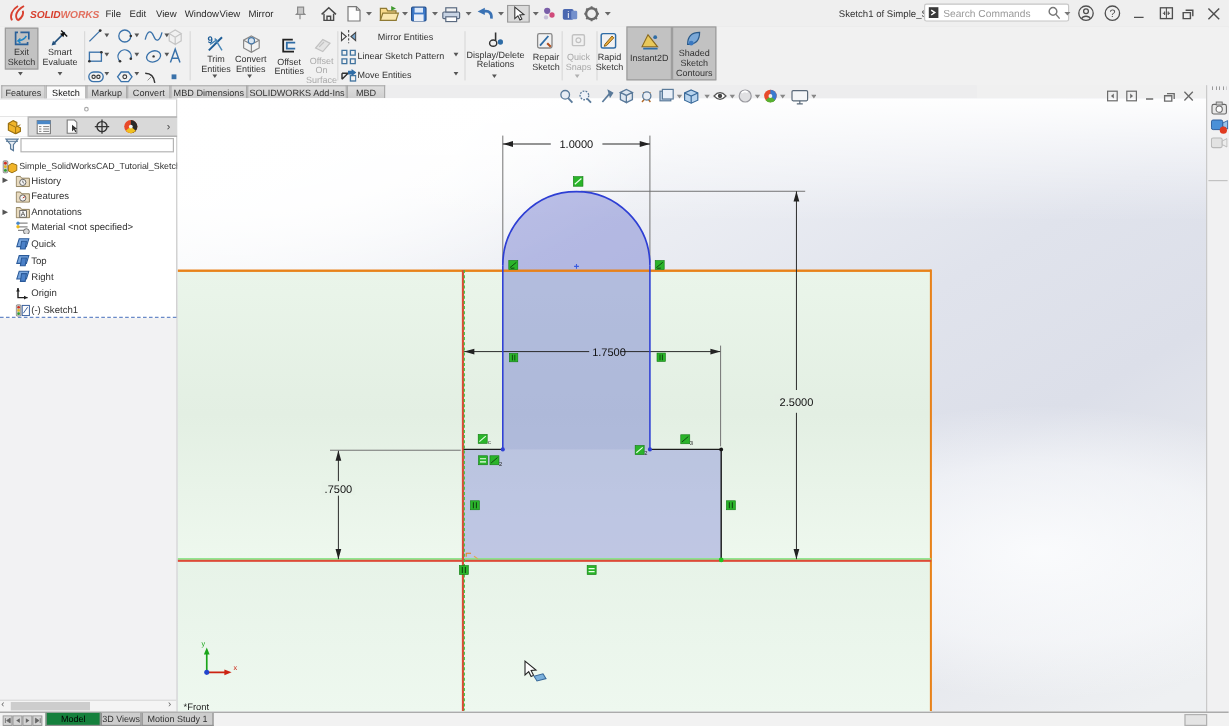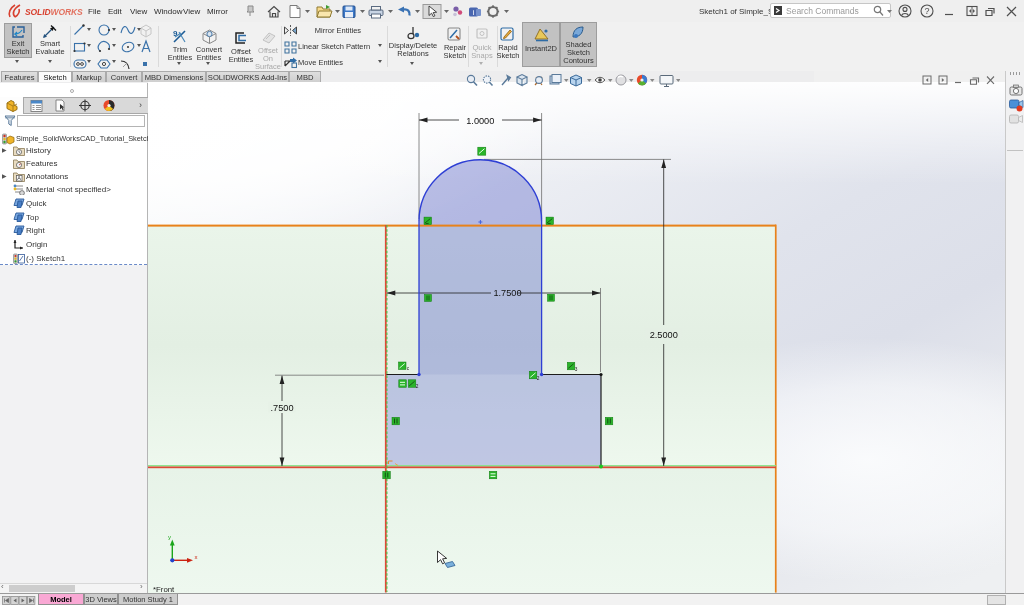--- a/index.html
+++ b/index.html
@@ -26,21 +26,21 @@
   #viewport{left:148px;top:82px;width:857px;height:511px;
     background:
      linear-gradient(180deg, rgba(255,255,255,.95) 0%, rgba(255,255,255,.6) 7%, rgba(255,255,255,0) 20%),
      radial-gradient(75% 60% at 6% 0%, rgba(255,255,255,1) 0%, rgba(255,255,255,.9) 30%, rgba(255,255,255,0) 58%),
      radial-gradient(42% 32% at 84% 74%, rgba(252,253,254,.9) 0%, rgba(252,253,254,.55) 45%, rgba(252,253,254,0) 75%),
      linear-gradient(150deg,#fbfcfd 8%,#edeff4 30%,#e0e3ec 52%,#dcdfe9 68%,#e7e9ee 84%,#eef0f2 97%);}
   #rstrip{left:1005px;top:71px;width:19px;height:534px;background:#f1f1f2;border-left:1px solid #c9c9c9;box-sizing:border-box;}
   
   #botbar{left:0;top:593px;width:1024px;height:12px;background:#f2f2f2;border-top:1px solid #9a9a9a;box-sizing:border-box;}
   .btab{top:0;height:11px;font-size:7.5px;color:#333;text-align:center;line-height:11px;background:#cdcdcd;border:1px solid #909090;border-top:none;box-sizing:border-box;}
-  .btab.active{background:#f9a8d4;color:#000;font-weight:bold;}
+  .btab.active{background:#15803d;color:#000;font-weight:normal;}
   .tree-row{position:absolute;left:0;height:13px;font-size:8px;color:#333;white-space:nowrap;}
 </style>
 </head>
 <body>
 <div id="stage">
   <div id="titlebar" class="abs">
 
     <svg class="abs" style="left:7px;top:3px" width="18" height="16" viewBox="0 0 18 16">
       <path d="M3,14 C1,10 3,5 8,2" stroke="#d8402f" stroke-width="1.6" fill="none"></path>
       <path d="M8,14 C5,11 6,6 13,2 M8,14 C11,12 13,9 12,6" stroke="#d8402f" stroke-width="1.6" fill="none"></path>

